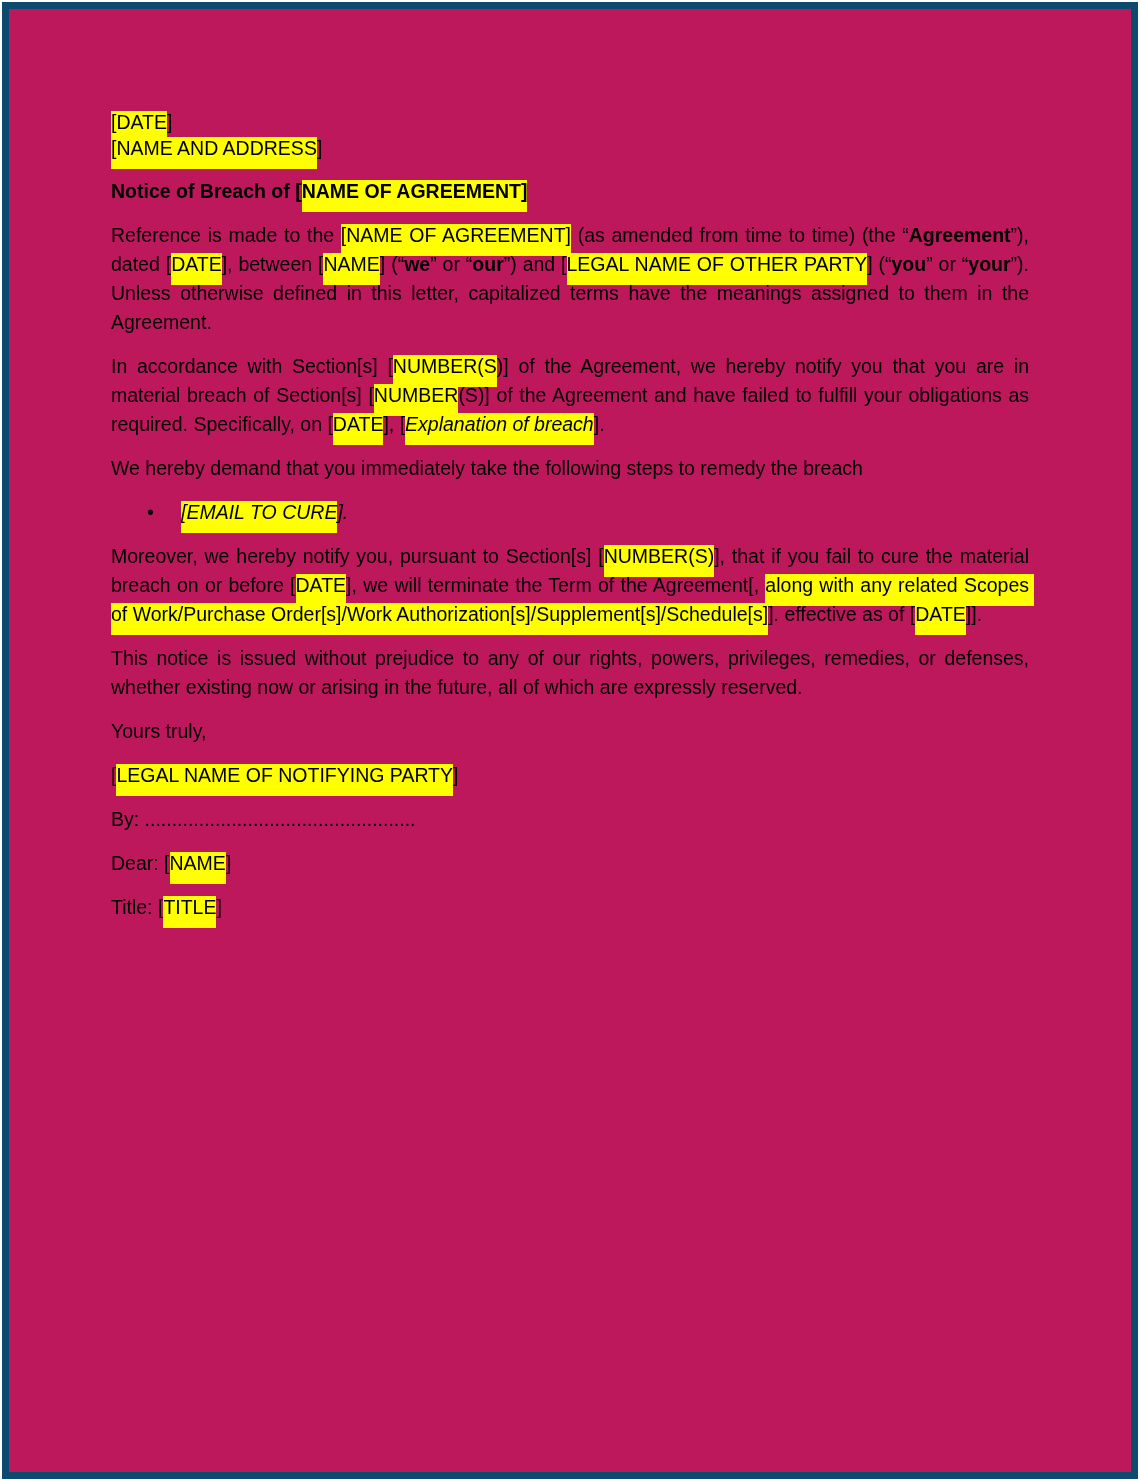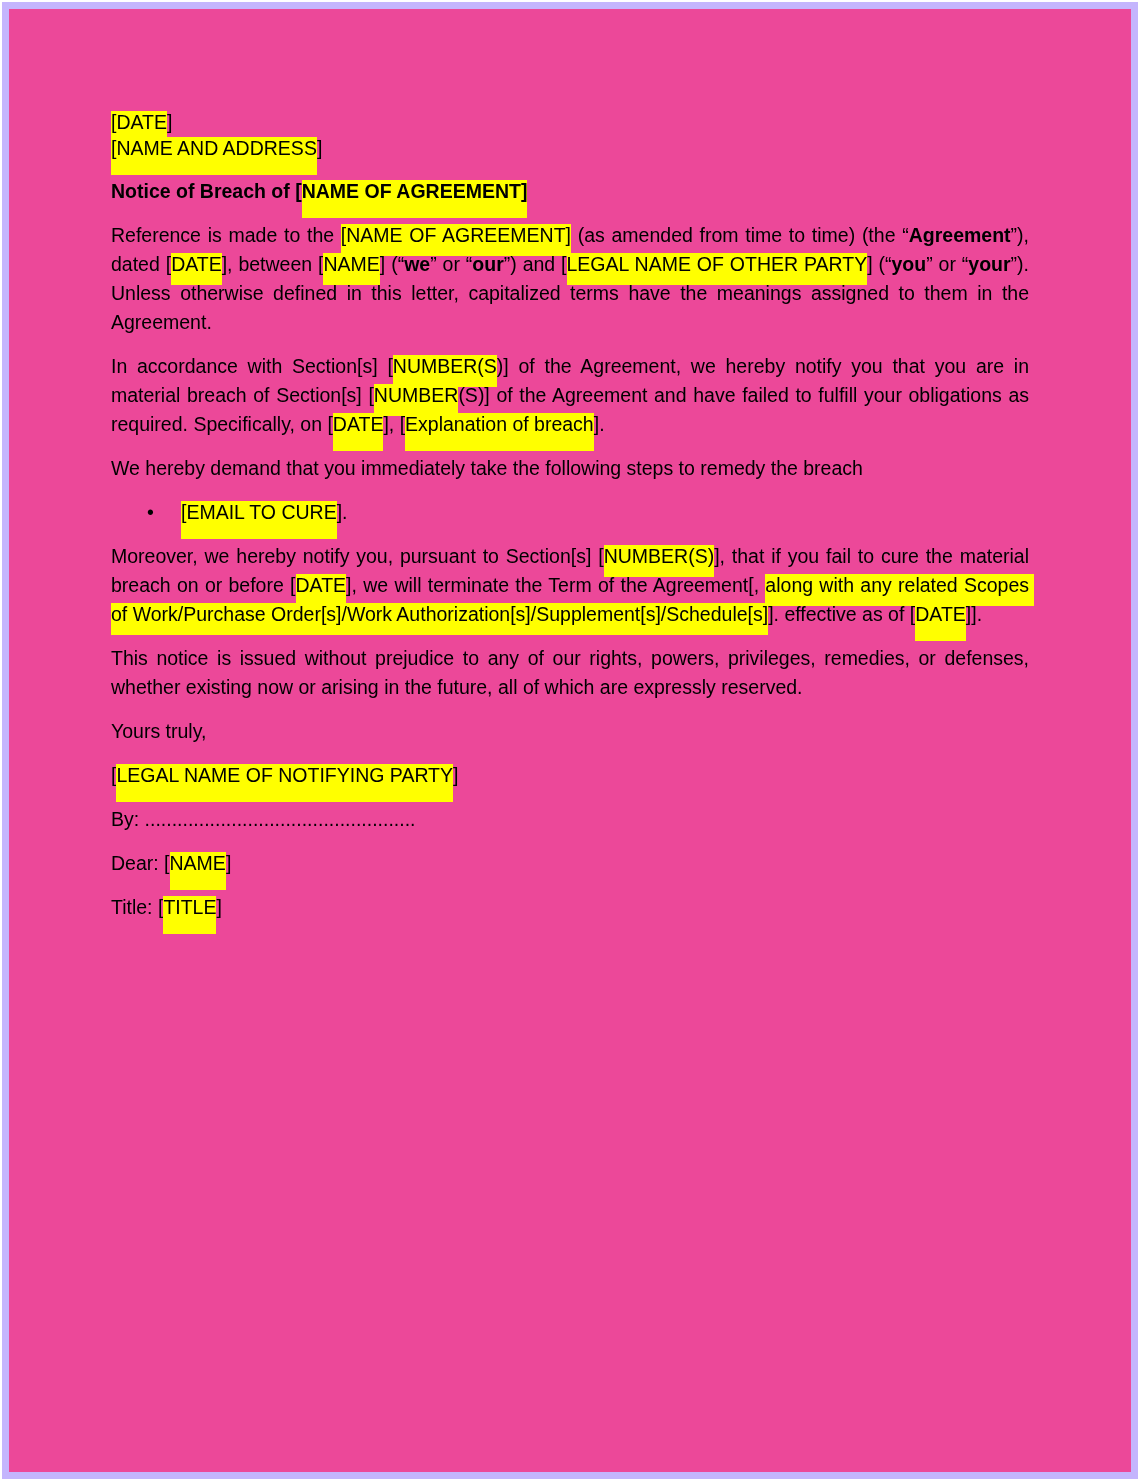--- a/index.html
+++ b/index.html
@@ -3,40 +3,40 @@
 <meta charset="utf-8">
 <style>
   html,body{margin:0;padding:0;background:#ffffff;}
   body{
     width:1140px;height:1481px;position:relative;
     font-family:"Liberation Sans",sans-serif;
     color:#000;
   }
   .page{
     position:absolute;inset:2px;
-    border:7px solid #c4b5fd;
+    border:7px solid #0c4a6e;
     box-sizing:border-box;
     padding:100px 102px 0 102px;
-    background:#ec4899;
+    background:#be185d;
     overflow:hidden;
   }
   .p{
     margin:1px 0 15px 0;
     font-size:19.5px;
     line-height:29px;
     white-space:pre-wrap;
   }
   .just{text-align:justify;}
   .tight{line-height:26px;margin:0 0 16px 0;}
   .bullet{padding-left:70px;position:relative;}
   .marker{position:absolute;left:36px;top:0;}
   .b{font-weight:bold;}
-  .i{}
+  .i{font-style:italic;}
   .hl{background:#ffff00;padding-bottom:10px;}
-  .hl.deep{padding-bottom:16px;}
+  .hl.deep{padding-bottom:10px;}
 </style>
 </head>
 <body>
 
 <div class="page">
   <div>
       <p class="p tight"><span class="hl">[DATE</span><span class="">]</span><br><span class="hl deep">[NAME AND ADDRESS</span><span class="">]</span></p>
       <p class="p"><span class="b">Notice of Breach of [</span><span class="b hl deep">NAME OF AGREEMENT]</span></p>
       <p class="p just"><span class="">Reference is made to the </span><span class="hl">[NAME OF AGREEMENT]</span><span class=""> (as amended from time to time) (the “</span><span class="b">Agreement</span><span class="">”), dated [</span><span class="hl">DATE</span><span class="">], between [</span><span class="hl">NAME</span><span class="">] (“</span><span class="b">we</span><span class="">” or “</span><span class="b">our</span><span class="">”) and [</span><span class="hl">LEGAL NAME OF OTHER PARTY</span><span class="">] (“</span><span class="b">you</span><span class="">” or “</span><span class="b">your</span><span class="">”). Unless otherwise defined in this letter, capitalized terms have the meanings assigned to them in the Agreement.</span></p>
       <p class="p just"><span class="">In accordance with Section[s] [</span><span class="hl">NUMBER(S</span><span class="">)] of the Agreement, we hereby notify you that you are in material breach of Section[s] [</span><span class="hl">NUMBER</span><span class="">(S)] of the Agreement and have failed to fulfill your obligations as required. Specifically, on [</span><span class="hl deep">DATE</span><span class="">], [</span><span class="i hl deep">Explanation of breach</span><span class="">].</span></p>

